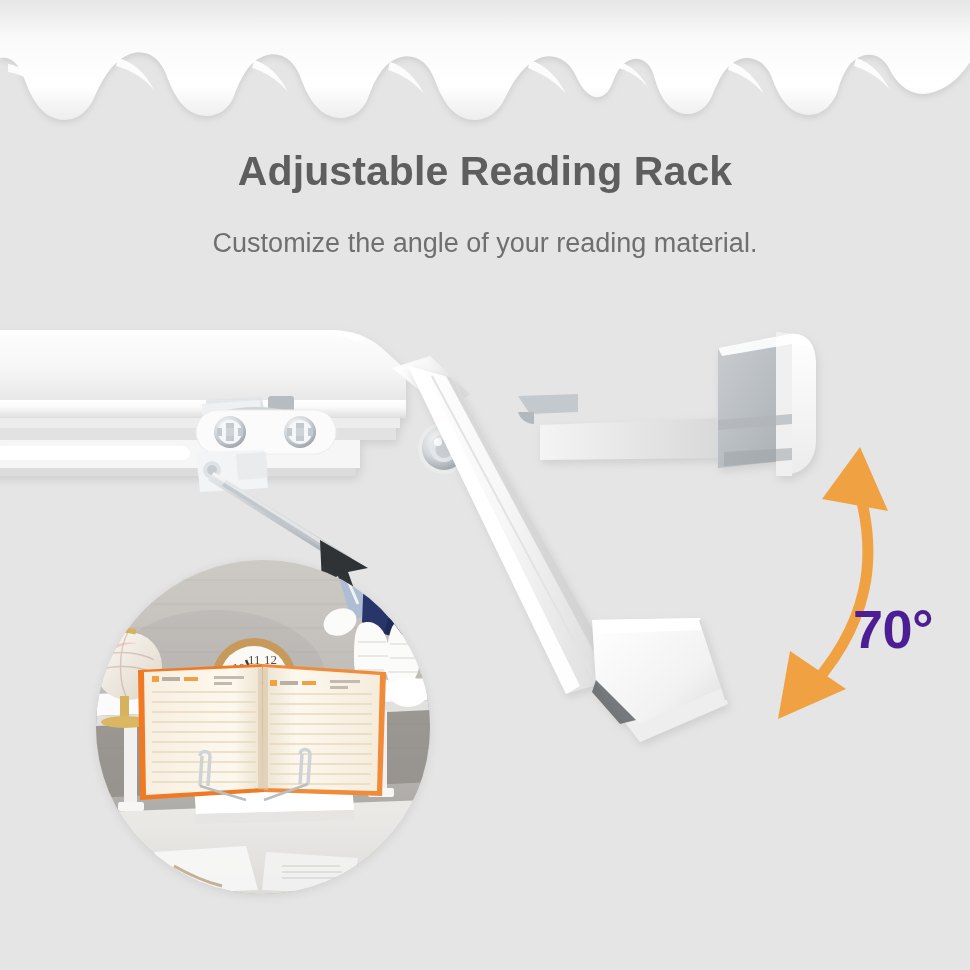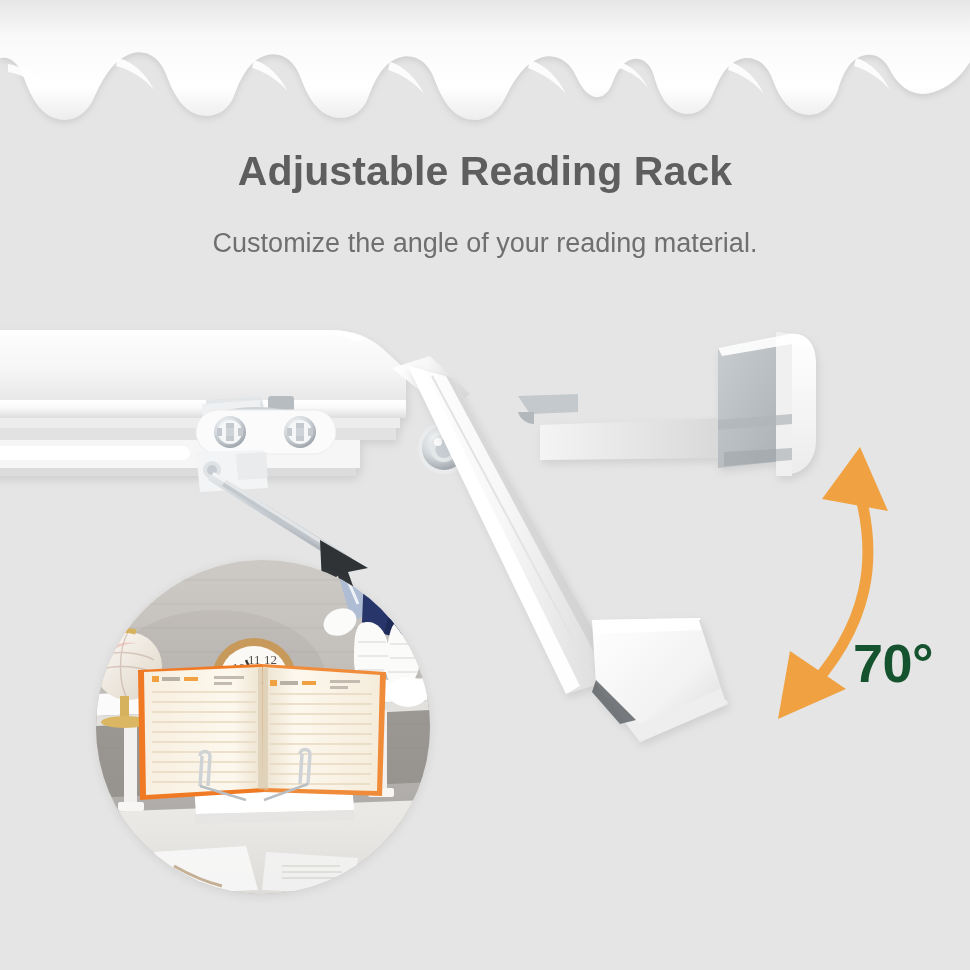--- a/index.html
+++ b/index.html
@@ -57,24 +57,24 @@
   
   #angle-indicator {
     position: absolute;
     left: 760px; top: 425px;
     width: 210px;
     height: 300px;
   }
   #angle-label {
     position: absolute;
     left: 853px;
-    top: 632px;
+    top: 598px;
     font-size: 54px;
     font-weight: bold;
-    color: #14532d;
+    color: #4c1d95;
     letter-spacing: -0.5px;
   }
 
   
   #lifestyle-inset {
     position: absolute;
     left: 96px;
     top: 560px;
     width: 334px;
     height: 334px;

